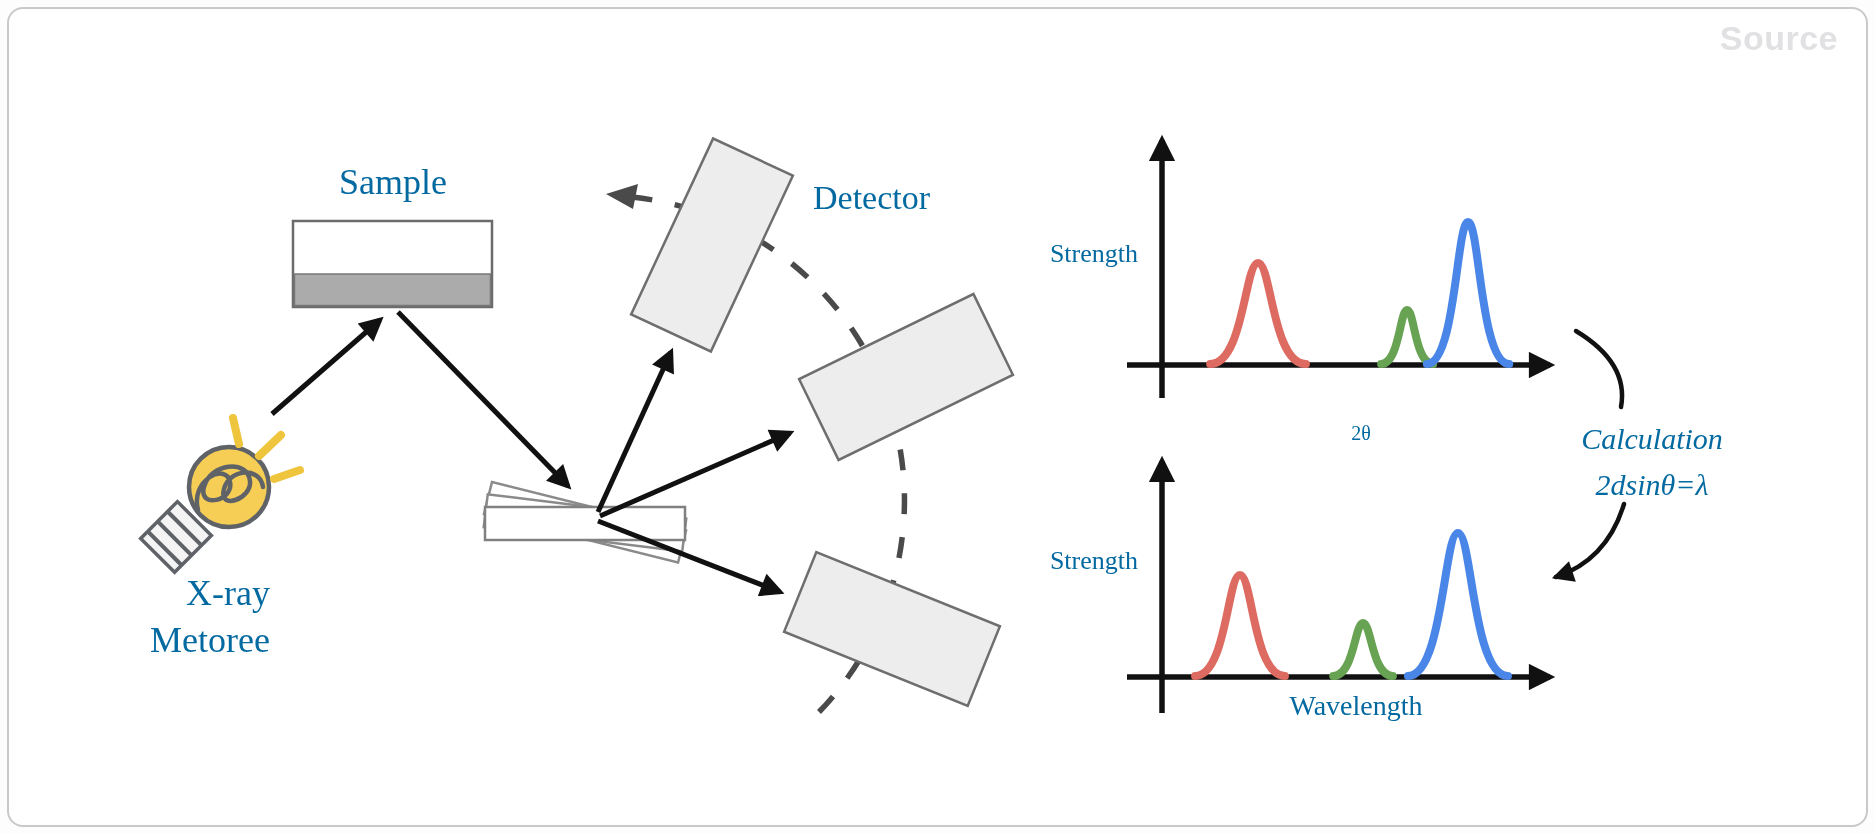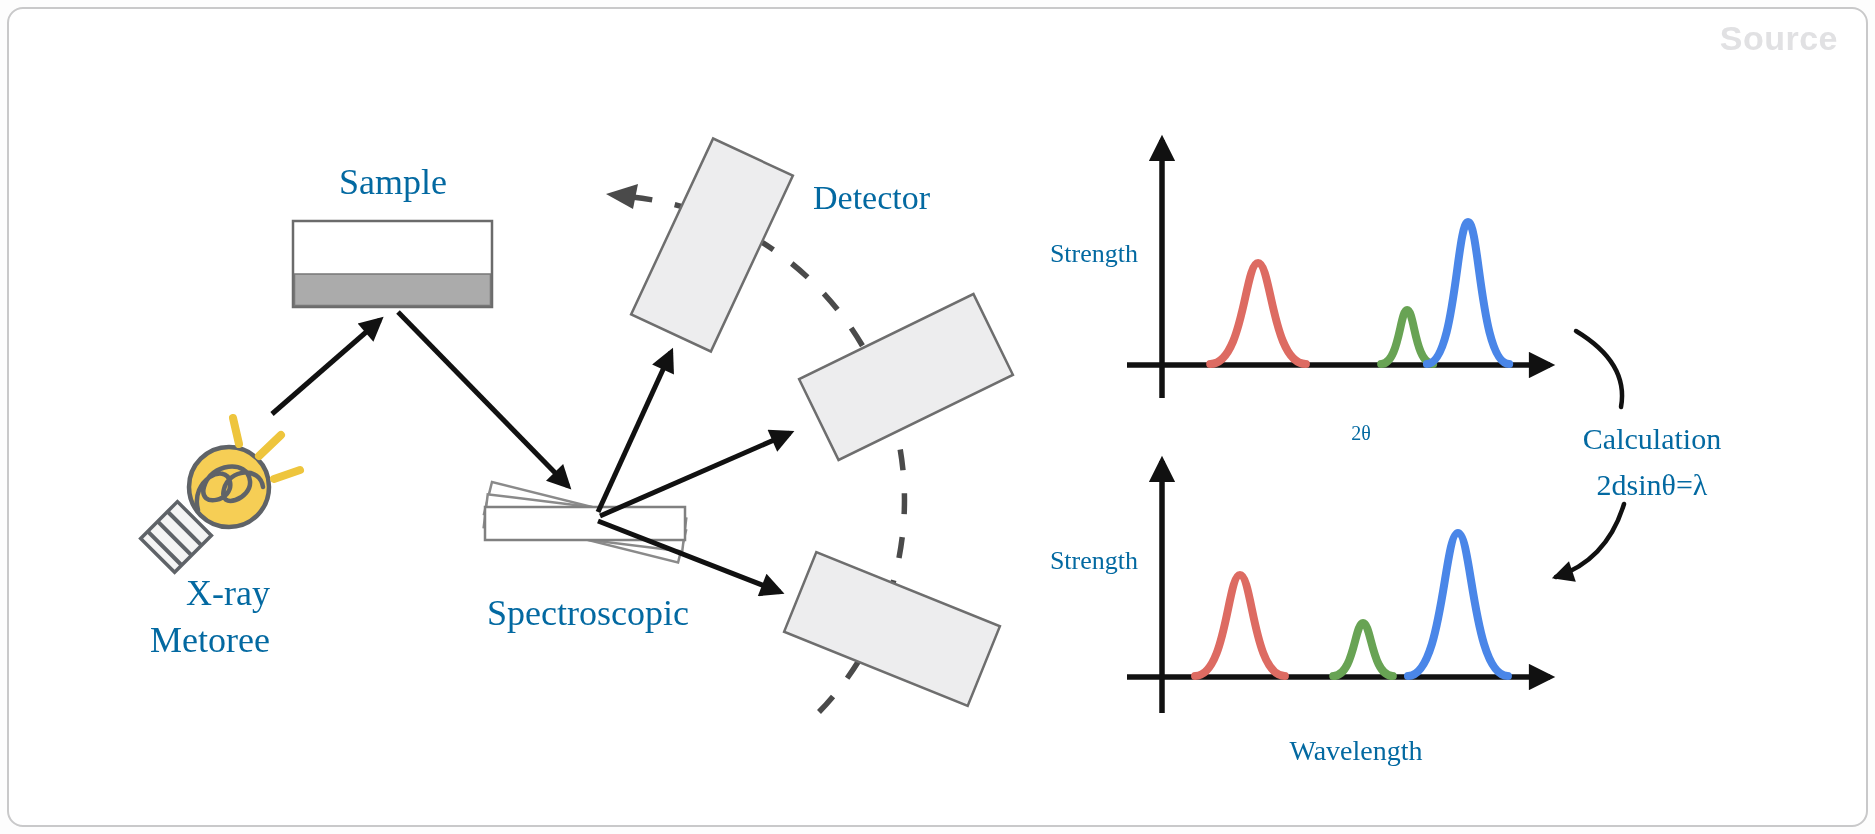--- a/index.html
+++ b/index.html
@@ -10,22 +10,22 @@
   svg.scene{position:absolute;left:0;top:0;}
   .lbl{position:absolute;color:#0369a1;white-space:nowrap;}
   .lbl span{display:block;}
   .sample{left:293px;top:161px;width:200px;text-align:center;font-size:36px;}
   .detector{left:813px;top:179px;font-size:34px;}
   .xray{left:150px;top:570px;font-size:36px;line-height:47px;text-align:right;}
   .crystals{left:487px;top:590px;font-size:36px;line-height:47px;}
   .strength1{left:1010px;top:239px;width:128px;text-align:right;font-size:26px;}
   .strength2{left:1010px;top:546px;width:128px;text-align:right;font-size:26px;}
   .theta{left:1311px;top:374px;width:100px;text-align:center;font-size:20px;margin-top:48px;}
-  .wavelength{left:1256px;top:690px;width:200px;text-align:center;font-size:28px;margin-top:45px;}
-  .calc{left:1553px;top:416px;width:198px;text-align:center;font-size:30px;line-height:46px;}
+  .wavelength{left:1256px;top:690px;width:200px;text-align:center;font-size:28px;}
+  .calc{left:1553px;top:416px;width:198px;text-align:center;font-size:30px;line-height:46px;font-style:italic;}
   .logo{position:absolute;left:1670px;top:19px;width:168px;text-align:right;
         font-family:"Liberation Sans","DejaVu Sans",sans-serif;font-weight:bold;
         font-size:34px;color:#e1e1e3;letter-spacing:.5px;}
 </style>
 </head>
 <body>
 
 <div class="card"></div>
 
 <svg class="scene" width="1875" height="834" viewBox="0 0 1875 834">
@@ -111,21 +111,20 @@
   <path d="M 1624 504 Q 1607 560 1556 577" fill="none" stroke="#111111" stroke-width="4.5" stroke-linecap="round" marker-end="url(#ah)"></path>
 </svg>
 
 <div class="lbl sample">Sample</div>
 <div class="lbl detector">Detector</div>
 <div class="lbl xray">
   <span>X-ray</span>
   <span>Metoree</span>
 </div>
 <div class="lbl crystals">
-  <span>Spectroscopic</span>
 </div>
 <div class="lbl strength1">Strength</div>
 <div class="lbl theta">2θ</div>
 <div class="lbl strength2">Strength</div>
 <div class="lbl wavelength">Wavelength</div>
 <div class="lbl calc">
   <span>Calculation</span>
   <span>2dsinθ=λ</span>
 </div>
 <div class="logo">Source</div>

